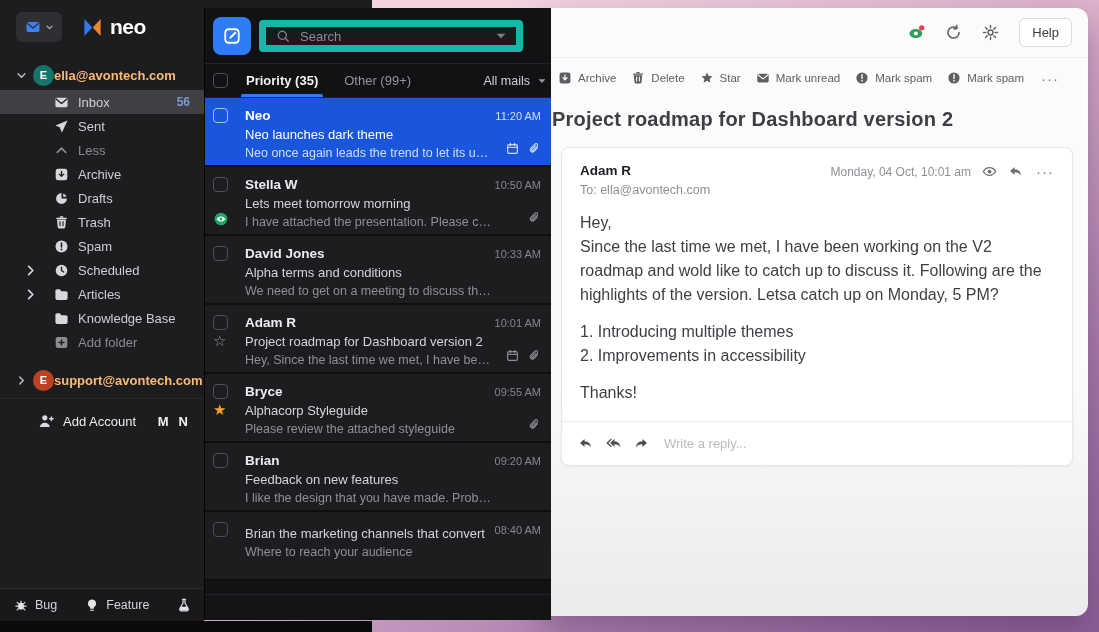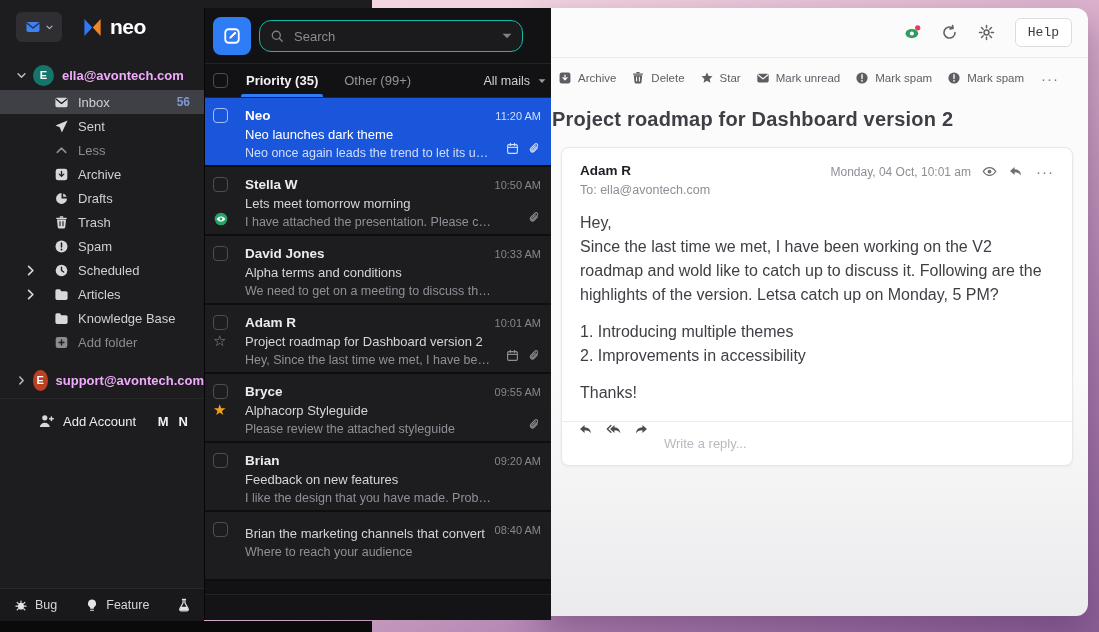--- a/index.html
+++ b/index.html
@@ -10,21 +10,21 @@
   
   .wallpaper{position:absolute;inset:0;z-index:0;
     background:linear-gradient(148deg,#f6dae5 0%,#f1d2df 28%,#e0b7d0 52%,#b librar 0) ;
     background:linear-gradient(148deg,#f6dae5 0%,#f1d2df 28%,#ddb3cd 52%,#a97cac 78%,#8a5f97 100%);}
 
   
   .white-window{position:absolute;left:540px;top:8px;width:548px;height:608px;z-index:1;
     border-radius:12px;background:linear-gradient(#fbfbfc 60%,#ebebed);
     box-shadow:0 14px 34px rgba(70,35,85,.38);--punch:#fbfbfc;overflow:hidden;}
   .win-top{height:50px;display:flex;align-items:center;justify-content:flex-end;gap:20px;
-    padding-right:16px;border-bottom:1px solid #ececee;color:#5f6368;font-family:Liberation Mono, monospace;}
+    padding-right:16px;border-bottom:1px solid #ececee;color:#5f6368;}
   .win-top .icon{width:17px;height:17px;cursor:pointer;}
   .theme-eye{position:relative;}
   .help-btn{border:1px solid #dcdcdf;background:#fff;border-radius:6px;padding:6px 12px;
     font-size:13px;color:#3a3b40;cursor:pointer;font-family:inherit;}
   .mail-toolbar{height:40px;display:flex;align-items:center;gap:15px;padding-left:18px;color:#5c5e63;}
   .tb-item{display:flex;align-items:center;gap:6px;font-size:11.5px;cursor:pointer;white-space:nowrap;}
   .tb-item .icon{width:14px;height:14px;}
   .tb-more{font-size:15px;letter-spacing:1px;color:#7a7b80;cursor:pointer;padding-left:2px;}
   .rp-title{margin:10px 0 0;padding-left:12px;font-size:20px;font-weight:600;color:#3d3f45;letter-spacing:.2px;}
 
@@ -32,21 +32,21 @@
     box-shadow:0 1px 3px rgba(0,0,0,.05);}
   .card-head{display:flex;align-items:flex-start;padding:15px 18px 0;}
   .ch-from{font-size:13.5px;font-weight:700;color:#1d1e24;}
   .ch-to{font-size:12.5px;color:#8e8e96;margin-top:5px;}
   .ch-right{margin-left:auto;display:flex;align-items:center;gap:11px;color:#6e6f75;}
   .ch-date{font-size:12px;color:#8e8e96;white-space:nowrap;}
   .ch-right .icon{width:15px;height:15px;cursor:pointer;}
   .card-body{padding:14px 18px 0;font-size:16px;color:#3e3f45;line-height:1.5;}
   .card-body p{margin:0;}
   .card-body p.gap{height:13px;}
-  .card-reply{margin-top:16px;border-top:1px solid #ececee;height:44px;display:flex;
+  .card-reply{margin-top:16px;border-top:1px solid #ececee;height:44px;display:flex;align-items:center;
     padding:0 16px;gap:13px;color:#4c4d52;}
   .card-reply .icon{width:15px;height:15px;cursor:pointer;}
   .reply-input{flex:1;border:none;outline:none;background:transparent;font-size:13px;font-family:inherit;color:#3f3f45;}
   .reply-input::placeholder{color:#b9b9c0;}
 
   
   .sidebar{position:absolute;left:0;top:0;width:204px;height:621px;background:#1d1d1f;z-index:2;color:#d6d6da;}
   .top-sliver{position:absolute;left:204px;top:0;width:168px;height:9px;background:#1d1d1f;z-index:2;}
   .bottom-strip{position:absolute;left:0;top:621px;width:372px;height:11px;background:#0a0a0b;z-index:2;}
   .s-header{height:54px;display:flex;align-items:center;padding-left:16px;}
@@ -57,21 +57,21 @@
   .logo{display:flex;align-items:center;gap:7px;margin-left:20px;}
   .logo .mark{width:21px;height:21px;}
   .logo-text{font-size:21px;font-weight:800;color:#fff;letter-spacing:-.5px;}
 
   .account-row{display:flex;align-items:center;padding-left:16px;height:26px;cursor:pointer;position:absolute;left:0;right:0;}
   .acct-chev{width:11px;height:11px;color:#c2c2c7;flex:0 0 11px;}
   .avatar{width:21px;height:21px;border-radius:50%;display:flex;align-items:center;justify-content:center;
     font-size:11px;font-weight:700;color:#fff;margin-left:6px;}
   .avatar.teal{background:#15756a;}
   .avatar.red{background:#bc4123;}
-  .acct-mail{margin-left:8px;font-size:13px;font-weight:600;color:#f0abfc;}
+  .acct-mail{margin-left:0;font-size:13px;font-weight:600;color:#fdba74;}
 
   .nav{position:absolute;top:90px;left:0;right:0;}
   .item{height:24px;display:flex;align-items:center;padding:0 14px 0 16px;cursor:pointer;font-size:13px;color:#cfcfd4;}
   .item.selected{background:#3f4046;}
   .item .exp{width:15px;height:15px;flex:0 0 15px;color:#9a9a9f;}
   .item .icon{width:15px;height:15px;margin:0 9px 0 7px;color:#d8d8dc;flex:0 0 15px;}
   .item .lbl{flex:1;white-space:nowrap;}
   .item.muted .lbl{color:#8b8b91;}
   .item.muted .icon{color:#8b8b91;}
   .item .count{font-size:12px;color:#7f99cf;font-weight:600;}
@@ -90,21 +90,21 @@
   .f-sep{width:1px;background:#2a2a2d;margin:0;}
 
   
   .list-panel{position:absolute;left:204px;top:8px;width:347px;height:612px;background:#121214;z-index:3;
     border-left:1px solid #050506;color:#d6d6da;}
   .lp-header{height:56px;border-bottom:1px solid #242428;position:relative;}
   .compose-btn{position:absolute;left:8px;top:9px;width:38px;height:38px;border-radius:8px;background:#2e7cf6;
     display:flex;align-items:center;justify-content:center;cursor:pointer;}
   .compose-btn .icon{width:18px;height:18px;color:#fff;}
   .searchbar{position:absolute;left:54px;right:28px;top:12px;height:32px;background:#1b1b1e;
-    border:1px solid #14b8a6;border-radius:12px;display:flex;align-items:center;padding:0 8px 0 10px;}
+    border:7px solid #14b8a6;border-radius:4px;display:flex;align-items:center;padding:0 8px 0 10px;}
   .searchbar .icon{width:14px;height:14px;color:#7f7f86;flex:0 0 14px;}
   .search-input{flex:1;background:transparent;border:none;outline:none;color:#d9d9de;font-size:13px;
     font-family:inherit;margin-left:8px;min-width:0;}
   .search-input::placeholder{color:#8b8b92;}
   .search-chev{width:11px;height:11px;color:#9a9a9f;cursor:pointer;}
   .lp-tabs{height:34px;border-bottom:1px solid #242428;display:flex;align-items:center;padding:0 4px 0 8px;}
   .cb{width:15px;height:15px;border:1.5px solid #4d4d55;border-radius:4px;flex:0 0 15px;cursor:pointer;}
   .tab{position:relative;height:100%;display:flex;align-items:center;font-size:13px;color:#94949b;cursor:pointer;white-space:nowrap;}
   .tab.t1{margin-left:18px;}
   .tab.t2{margin-left:26px;}

